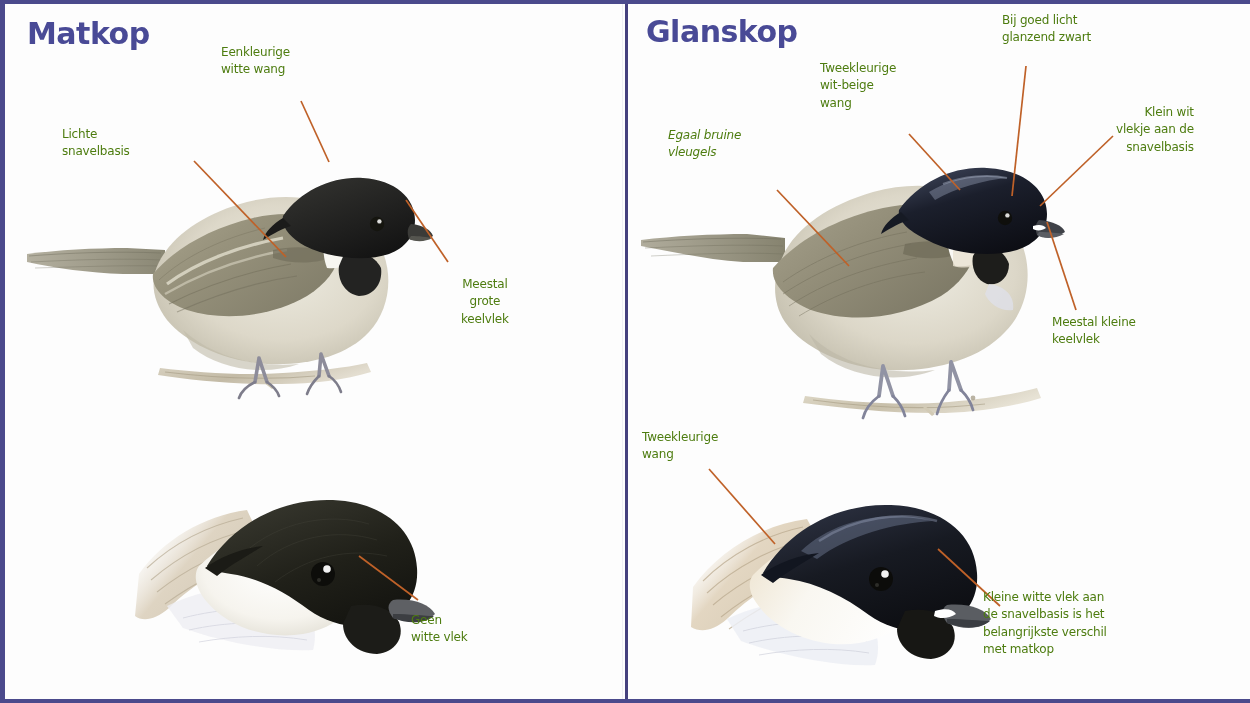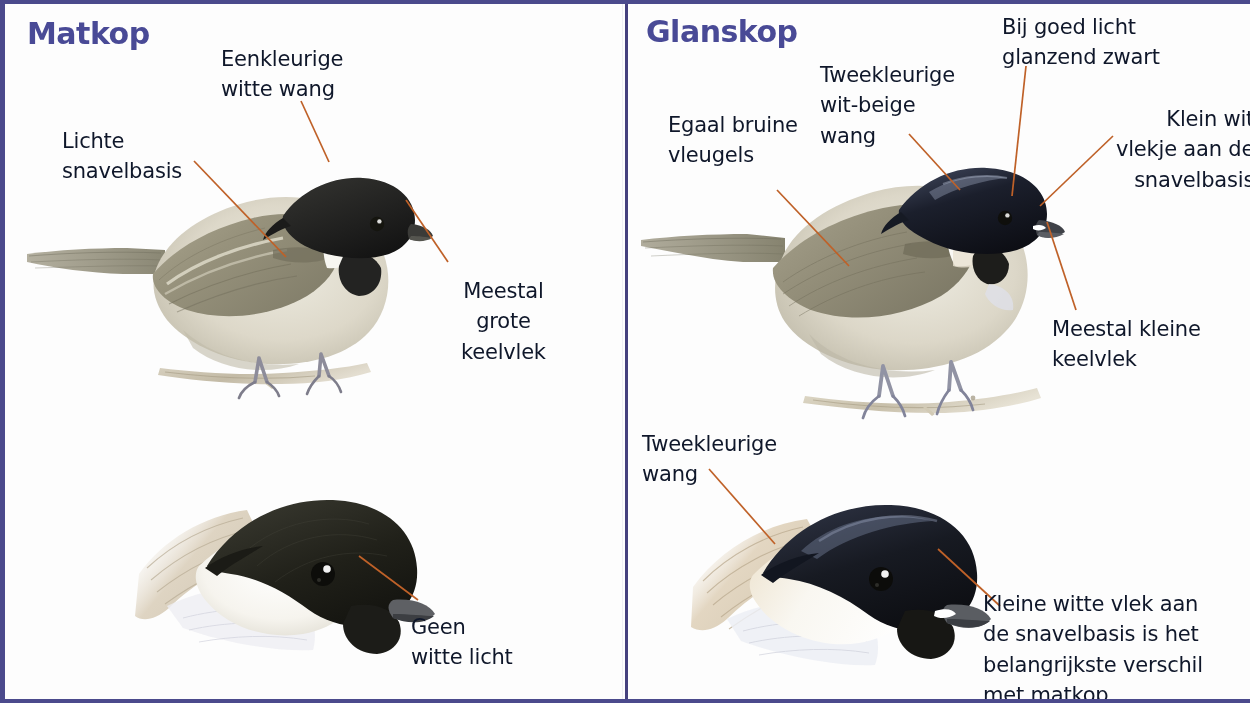--- a/index.html
+++ b/index.html
@@ -48,23 +48,23 @@
     letter-spacing: -0.5px;
     color: #494a96;
     white-space: nowrap;
   }
   #title-left  { left: 22px; top: 12px; }
   #title-right { left: 18px; top: 10px; }
 
   .callout {
     position: absolute;
     font-family: "DejaVu Sans", sans-serif;
-    font-size: 21px;
+    font-size: 12px;
     line-height: 1.45;
-    color: #0f172a;
+    color: #4d7c0f;
     white-space: pre-line;
     letter-spacing: -0.2px;
   }
 
   .leader {
     position: absolute;
     pointer-events: none;
     overflow: visible;
   }
   .leader line { stroke: #bf6128; stroke-width: 1.7; }
@@ -234,21 +234,21 @@
 witte wang</div>
 
     <div class="callout" style="left:57px; top:122px;">Lichte
 snavelbasis</div>
 
     <div class="callout" style="left:456px; top:272px;text-align:center;">Meestal
 grote
 keelvlek</div>
 
     <div class="callout" style="left:406px; top:608px;">Geen
-witte licht</div>
+witte vlek</div>
   </div>
 
   <div class="divider">
       <i></i>
     </div>
 
   <div class="panel" id="panel-right">
 
     <div class="title" id="title-right">Glanskop</div>
 
@@ -411,21 +411,21 @@
 glanzend zwart</div>
 
     <div class="callout" style="left:192px; top:56px;">Tweekleurige
 wit-beige
 wang</div>
 
     <div class="callout" style="left:488px; top:100px;text-align:right;">Klein wit
 vlekje aan de
 snavelbasis</div>
 
-    <div class="callout" style="left:40px; top:106px;">Egaal bruine
+    <div class="callout" style="left:40px; top:123px;font-style:italic;">Egaal bruine
 vleugels</div>
 
     <div class="callout" style="left:424px; top:310px;">Meestal kleine
 keelvlek</div>
 
     <div class="callout" style="left:14px; top:425px;">Tweekleurige
 wang</div>
 
     <div class="callout" style="left:355px; top:585px;">Kleine witte vlek aan
 de snavelbasis is het

